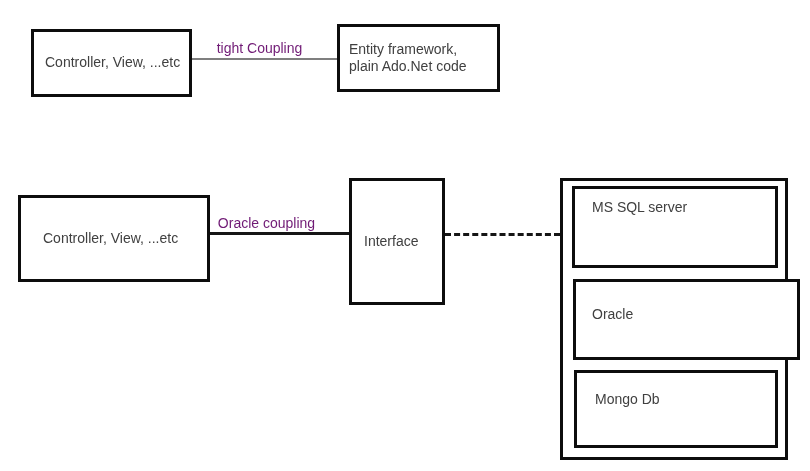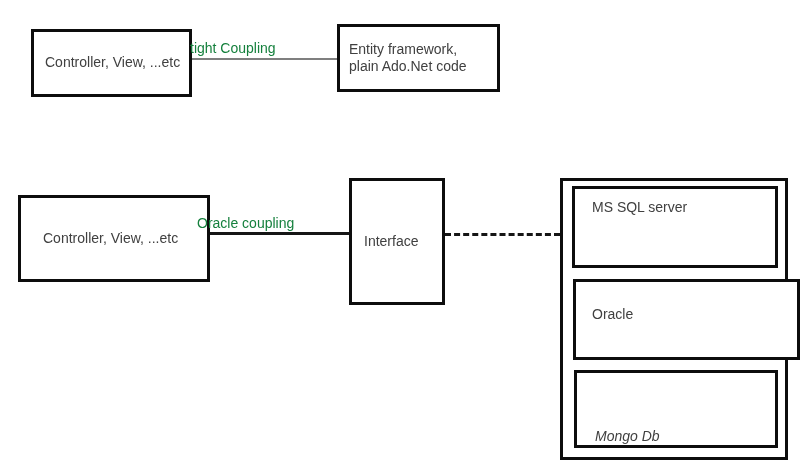--- a/index.html
+++ b/index.html
@@ -24,22 +24,22 @@
     background: #ffffff;
     display: flex;
     align-items: center;
   }
   .box .txt {
     line-height: 1.25;
     white-space: pre-line;
   }
   .conn-label {
     position: absolute;
-    text-align: left;
-    color: #15803d;
+    text-align: center;
+    color: #701a75;
     white-space: nowrap;
   }
   .line {
     position: absolute;
   }
   .line-thin {
     height: 2px;
     background: #7f7f7f;
   }
   .line-thick {
@@ -57,21 +57,21 @@
   .box-entity         { left: 337px; top: 24px;  width: 163px; height: 68px; padding-left: 9px; align-items: center; }
   
   .box-loose-client   { left: 18px;  top: 195px; width: 192px; height: 87px; padding-left: 22px; }
   .loose-line         { left: 210px; top: 232px; width: 139px; }
   .loose-label        { left: 197px; top: 215px; width: 139px; }
   .box-interface      { left: 349px; top: 178px; width: 96px;  height: 127px; padding-left: 12px; }
   .dashed-line        { left: 445px; top: 233px; width: 115px; }
   .box-db-group       { left: 560px; top: 178px; width: 228px; height: 282px; background: #ffffff; }
   .box-mssql          { left: 572px; top: 186px; width: 206px; height: 82px; align-items: flex-start; padding: 10px 4px 4px 17px; }
   .box-oracle         { left: 573px; top: 279px; width: 227px; height: 81px; align-items: flex-start; padding: 24px 4px 0 16px; }
-  .box-mongo          { left: 574px; top: 370px; width: 204px; height: 78px; align-items: flex-end; padding: 18px 4px 0 18px; font-style: italic; }
+  .box-mongo          { left: 574px; top: 370px; width: 204px; height: 78px; align-items: flex-start; padding: 18px 4px 0 18px; }
 </style>
 </head>
 <body>
 
 <div class="canvas">
 
   <div class="box box-tight-client">
     <span class="txt">Controller, View, ...etc</span>
   </div>
 

